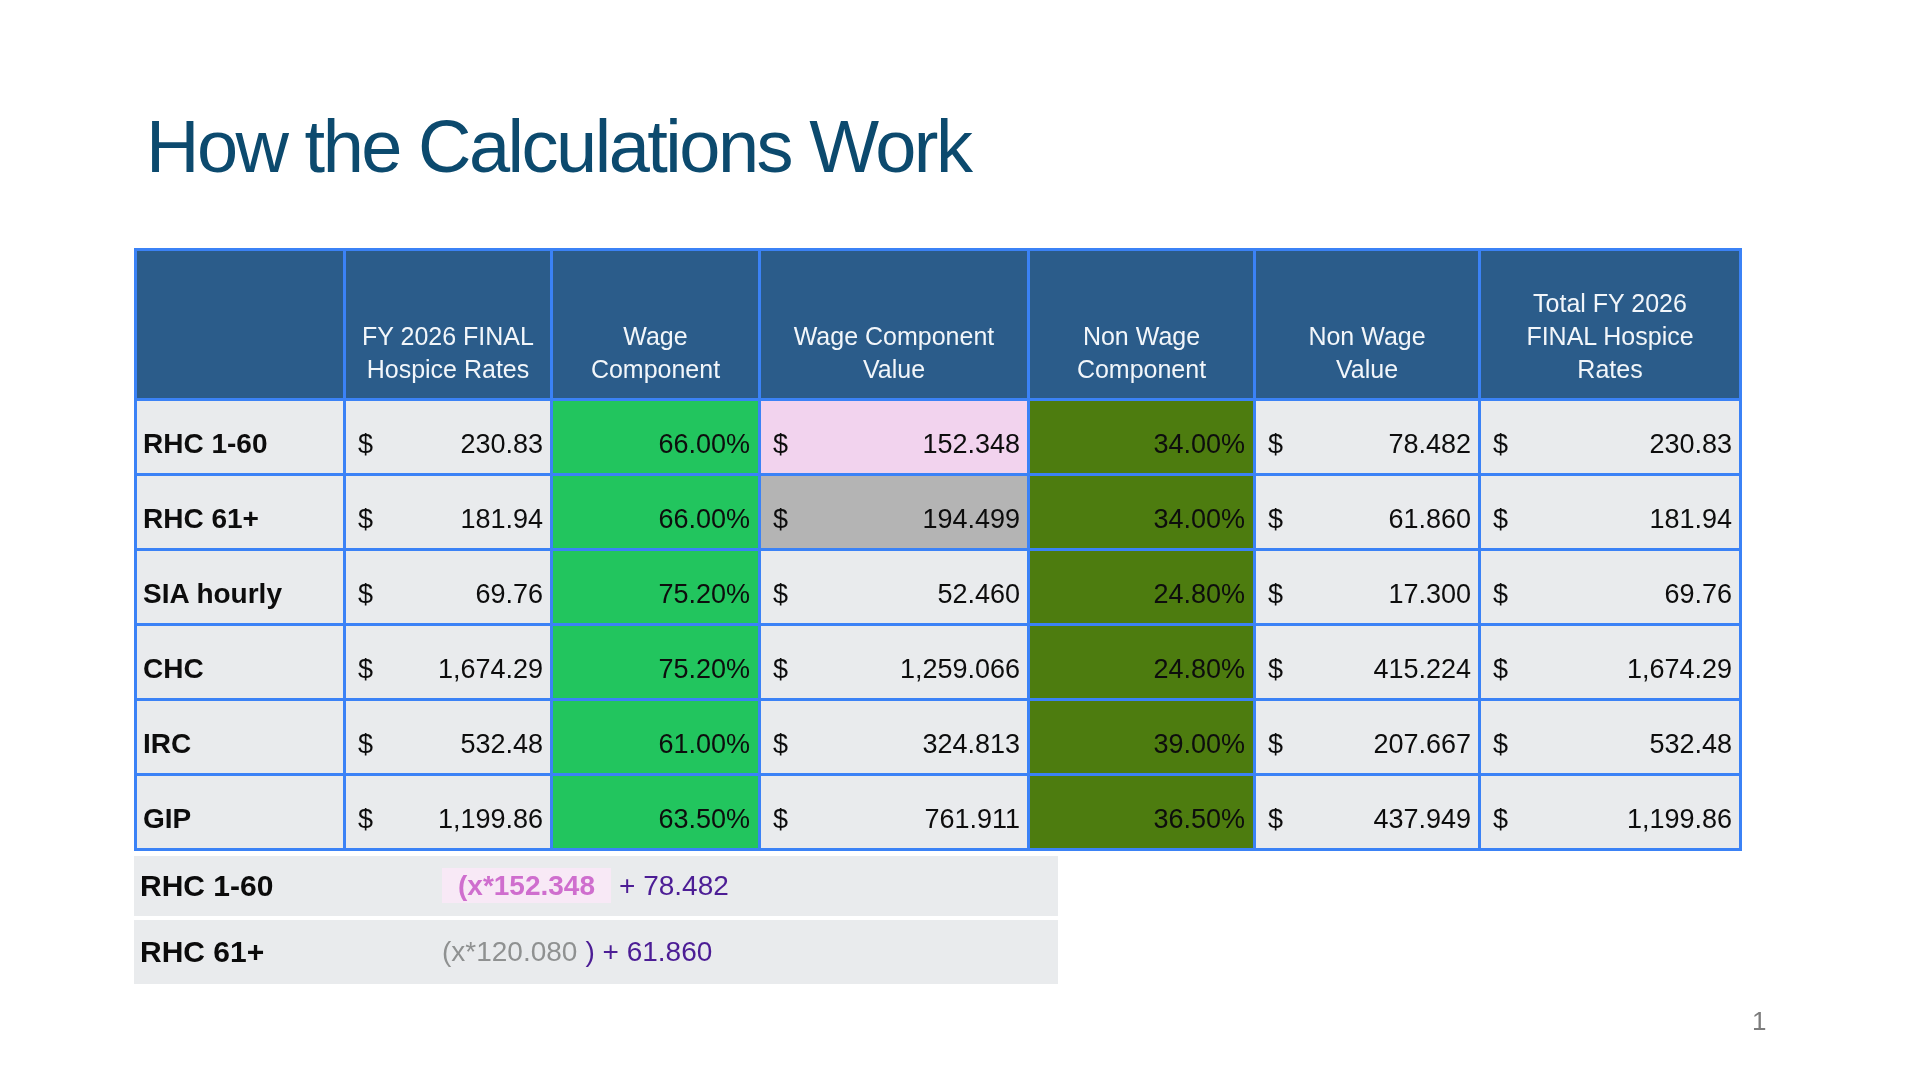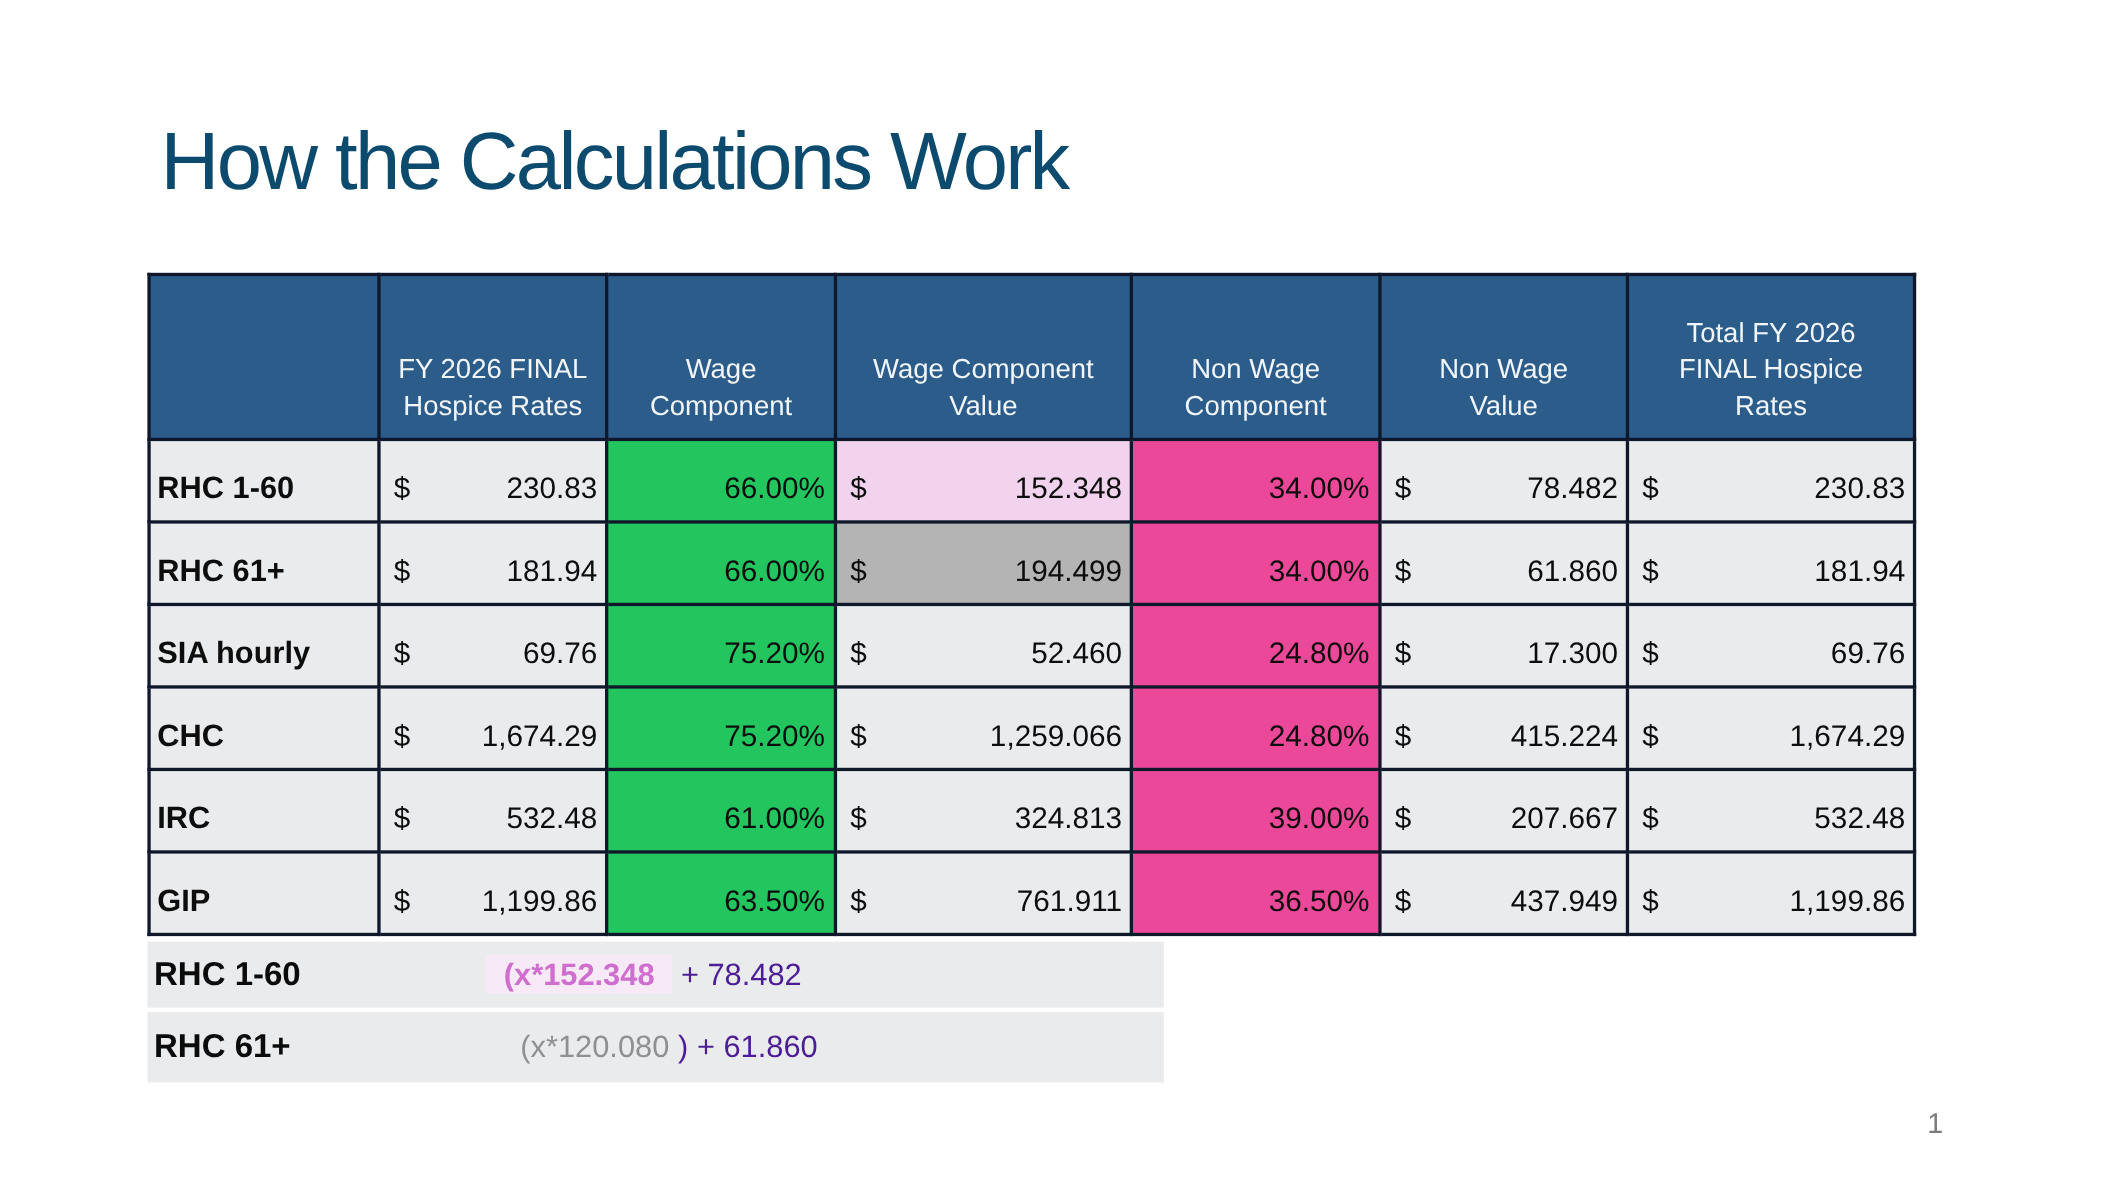--- a/index.html
+++ b/index.html
@@ -12,50 +12,50 @@
   .title {
     position:absolute; left:146px; top:104px;
     font-size:74px; font-weight:400; letter-spacing:-2.5px; color:#0c4a6e;
     white-space:nowrap;
   }
 
   table.rates {
     position:absolute; left:134px; top:248px;
     border-collapse:collapse; table-layout:fixed;
   }
-  table.rates th, table.rates td { border:3px solid #0f172a; box-sizing:border-box; }
+  table.rates th, table.rates td { border:3px solid #3b82f6; box-sizing:border-box; }
 
   thead th {
     background:#2B5C8A; color:#F2F6FA; font-weight:400;
     font-size:25px; line-height:1.32; text-align:center; vertical-align:bottom;
     padding:8px 2px 12px 2px; white-space:pre-line; height:150px;
   }
 
   tbody td {
     background:#E9EBED; height:75px; vertical-align:bottom;
     font-size:27px; color:#0d0d0d; padding:0 0 13px 0;
   }
   td.lbl { font-weight:700; font-size:28px; padding-left:6px; }
   td.green  { background:#22c55e; }
-  td.blue   { background:#ec4899; }
+  td.blue   { background:#4d7c0f; }
   td.pinkbg { background:#F2D3EE; }
   td.graybg { background:#B4B4B4; }
   td.pct { text-align:right; padding-right:8px; }
   .m { display:flex; justify-content:space-between; padding:0 7px 0 12px; }
 
   .fblock { position:absolute; left:134px; top:856px; width:924px; }
   .frow {
     background:#E9EBED; height:60px; margin-bottom:4px;
     display:flex; align-items:center;
   }
   .frow:last-child { height:64px; }
   .flabel { width:308px; font-weight:700; font-size:30px; padding-left:6px; box-sizing:border-box; color:#0b0b0b; }
   .fexpr { font-size:28px; color:#111111; }
   .f-pink { color:#CF6ECE; font-weight:700; background:#F8E9F6; padding:2px 16px 2px 16px; }
-  .f-gray { color:#8F9191; font-weight:400;margin-left:31px; }
+  .f-gray { color:#8F9191; font-weight:400; }
   .f-rest { margin-left:8px; color:#4c1d95; }
 
   .pagenum {
     position:absolute; left:1752px; top:1006px;
     font-size:26px; color:#7C7C7C;
   }
 </style>
 </head>
 <body>
 

